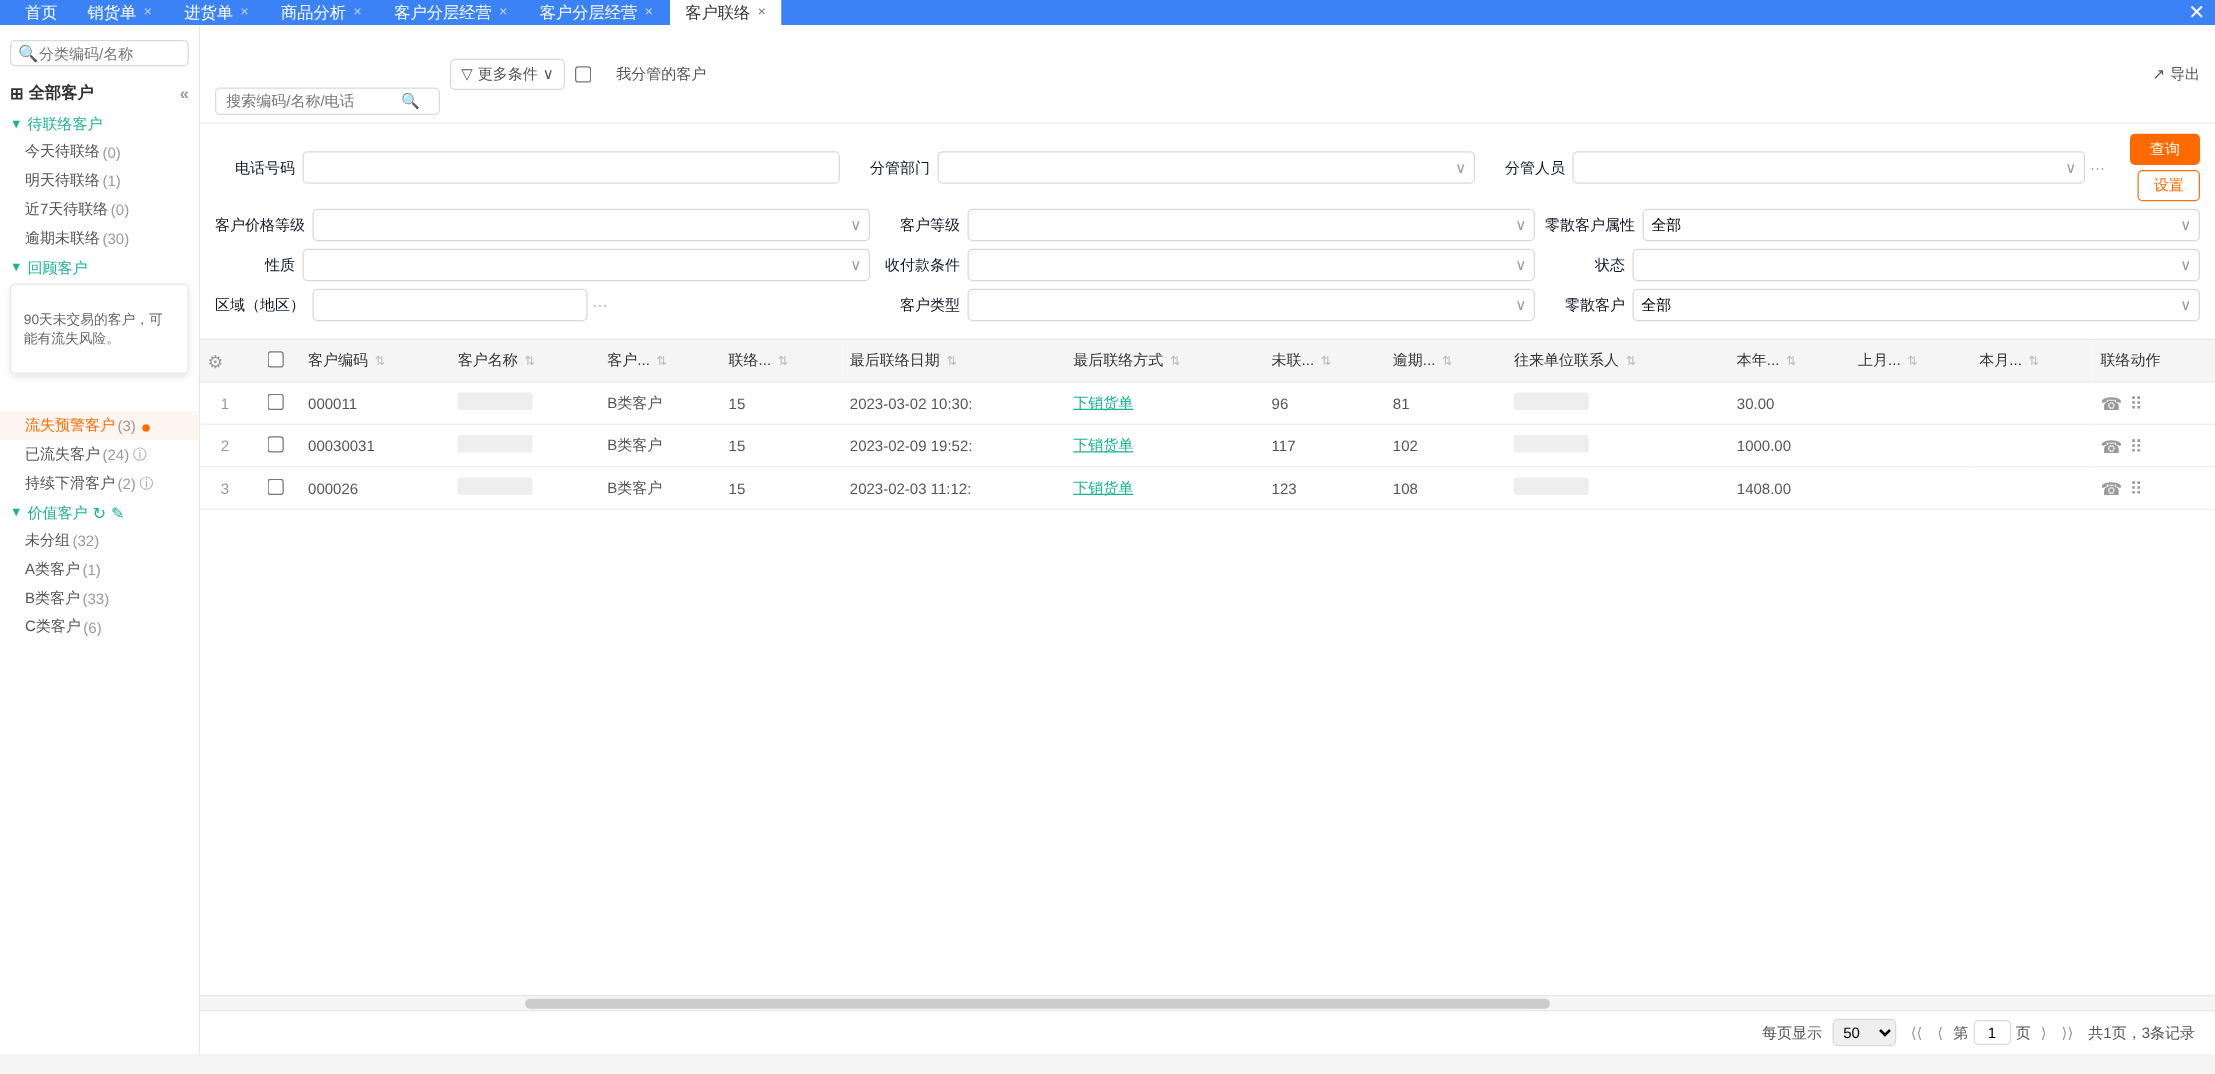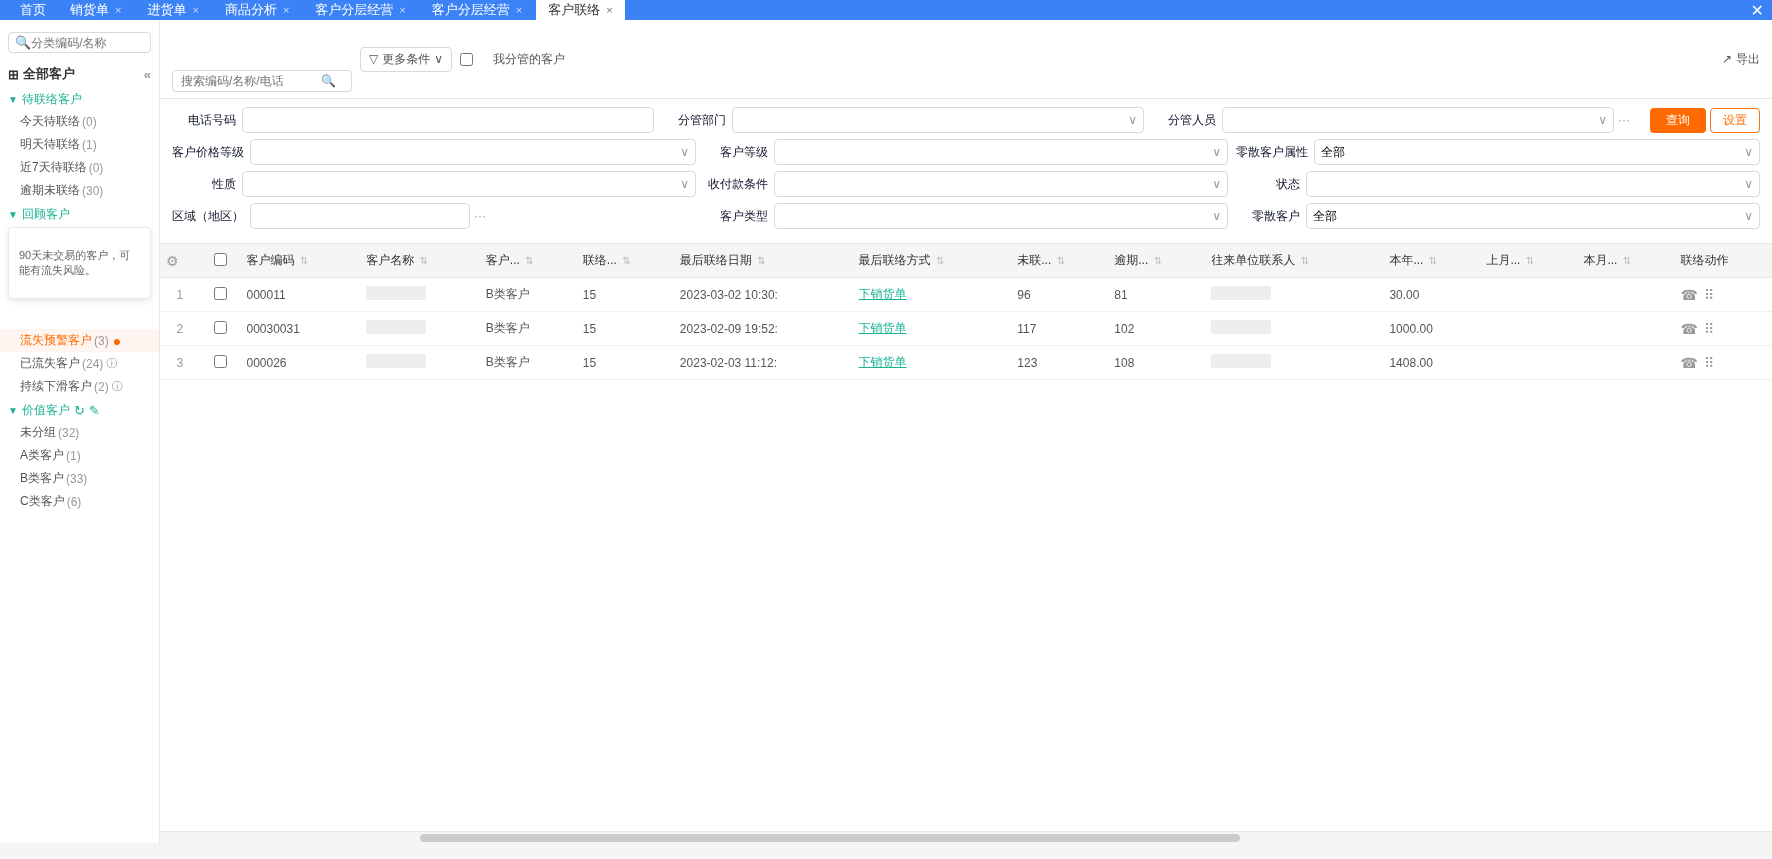--- a/index.html
+++ b/index.html
@@ -94,21 +94,21 @@
     .filter-field-input {
       flex: 1; border: 1px solid #d9d9d9; border-radius: 4px; padding: 3px 6px;
       font-size: 12px; outline: none; height: 26px;
     }
     .filter-field-select {
       flex: 1; border: 1px solid #d9d9d9; border-radius: 4px; padding: 3px 6px;
       font-size: 12px; outline: none; height: 26px; background: #fff;
       display: flex; align-items: center; justify-content: space-between; cursor: pointer;
     }
     .filter-field-select .arrow { color: #999; }
-    .filter-actions { display: flex; flex-direction: row; gap: 4px; align-items: flex-end; margin-left: 8px; }
+    .filter-actions { display: flex; flex-direction: column; gap: 4px; align-items: flex-end; margin-left: 8px; }
     .query-btn {
       background: #ff6a00; color: #fff; border: none; border-radius: 4px;
       padding: 4px 16px; cursor: pointer; font-size: 12px; white-space: nowrap;
     }
     .settings-btn {
       background: #fff; color: #ff6a00; border: 1px solid #f97316; border-radius: 4px;
       padding: 3px 12px; cursor: pointer; font-size: 12px; white-space: nowrap;
     }
     .filter-field-more { color: #999; cursor: pointer; padding: 0 4px; }
 
@@ -518,15 +518,33 @@
       </td>
     </tr>
           </tbody>
       </table>
     </div>
 
     <div class="scrollbar-area">
       <div class="scrollbar-thumb"></div>
     </div>
 
+    <div class="bottom-bar">
+      <span>每页显示</span>
+      <select class="page-size-select">
+        <option>50</option>
+        <option>100</option>
+        <option>200</option>
+      </select>
+      <div class="page-nav">
+        <span class="page-nav-btn">⟨⟨</span>
+        <span class="page-nav-btn">⟨</span>
+        <span style="color:#555;">第</span>
+        <input class="page-input" type="text" value="1" style="">
+        <span>页</span>
+        <span class="page-nav-btn">⟩</span>
+        <span class="page-nav-btn">⟩⟩</span>
+      </div>
+      <span>共1页，3条记录</span>
+    </div>
 
   </div>
 </div>
 
 </body></html>

